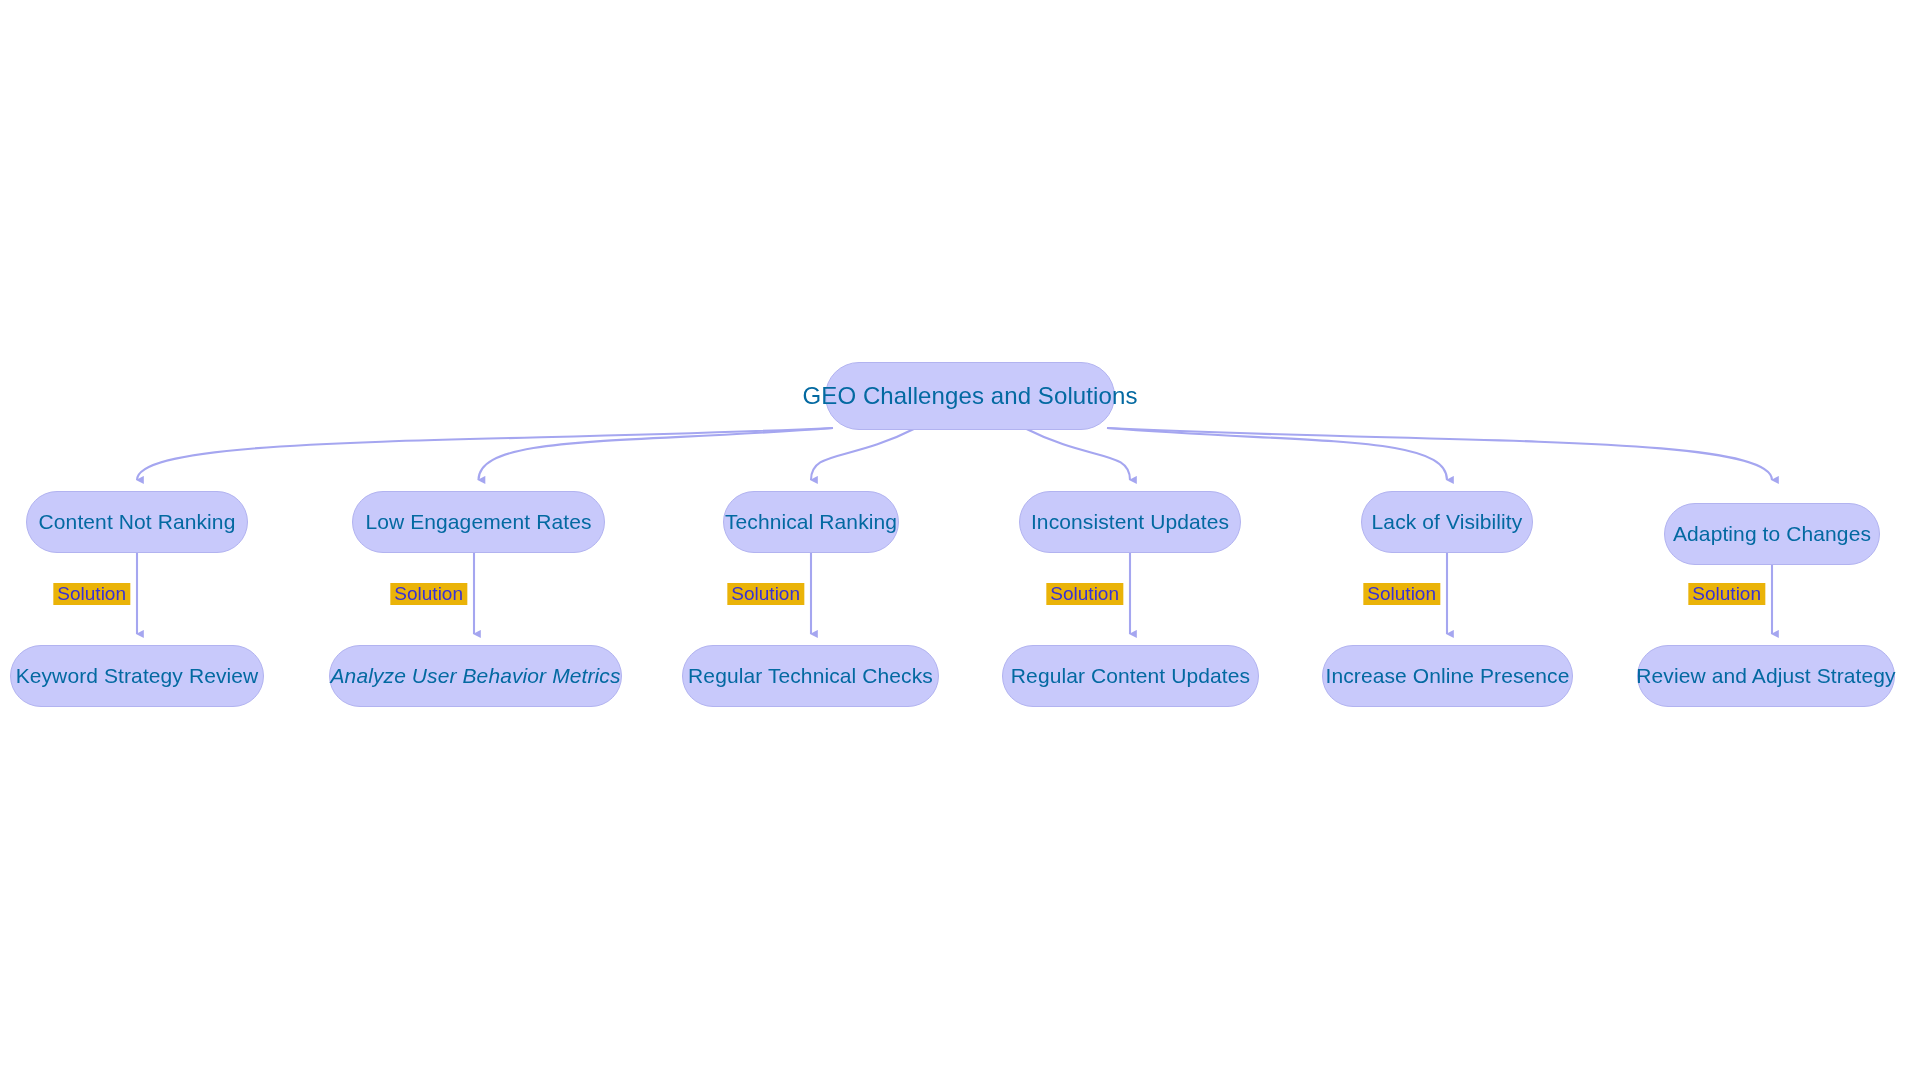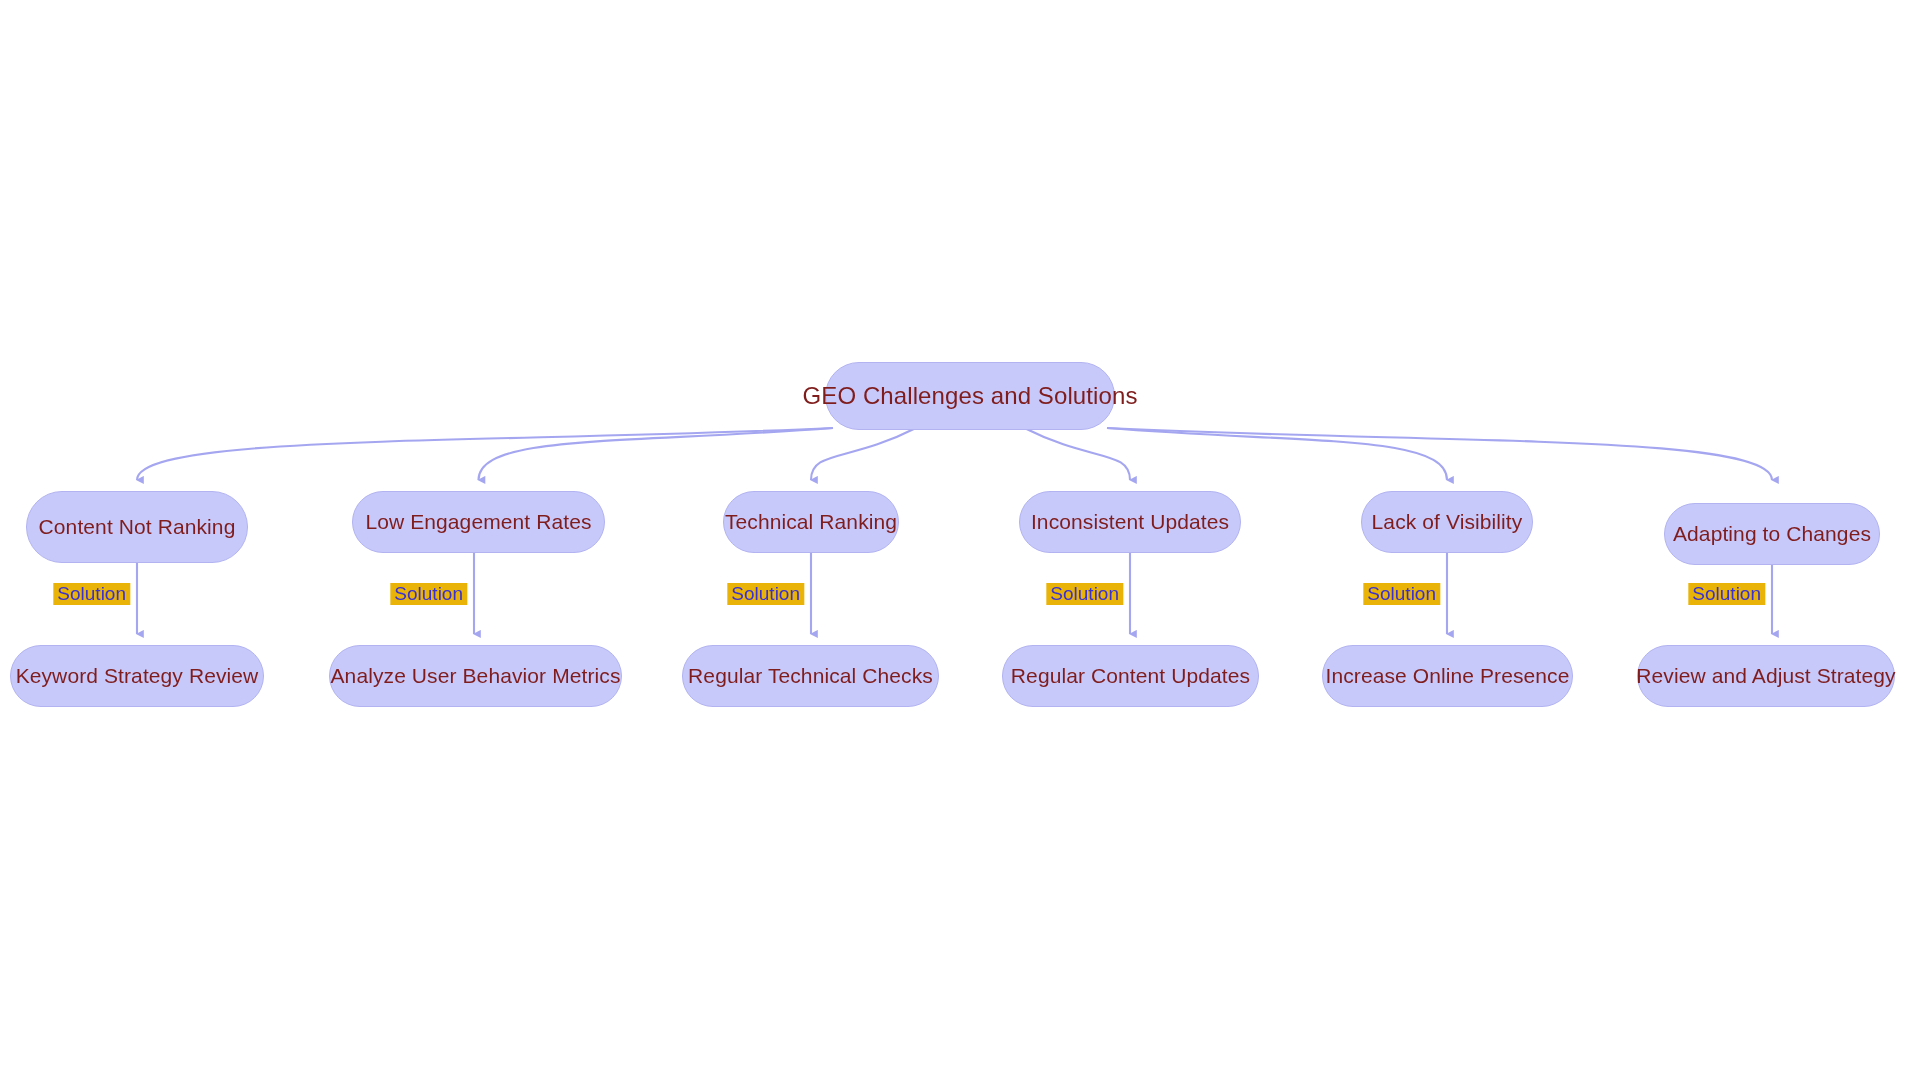--- a/index.html
+++ b/index.html
@@ -33,21 +33,21 @@
 
   .node {
     position: absolute;
     box-sizing: border-box;
     display: flex;
     align-items: center;
     justify-content: center;
     text-align: center;
     background: #c8c9fb;
     border: 1.4px solid #b2b3f0;
-    color: #7f1d1d;
+    color: #0369a1;
     border-radius: 999px;
     white-space: nowrap;
     letter-spacing: 0.1px;
   }
 
   .node-root {
     font-size: 24px;
     border-radius: 38px;
   }
 
@@ -95,31 +95,31 @@
         <path d="M 1130 553 L 1130 634" marker-end="url(#arrowhead)"></path>
         <path d="M 1447 553 L 1447 634" marker-end="url(#arrowhead)"></path>
         <path d="M 1772 553 L 1772 634" marker-end="url(#arrowhead)"></path>
       </g>
   </svg>
 
   <div id="node-layer">
       <div class="node node-root" style="left: 825px; top: 362px; width: 290px; height: 68px;">
         <span>GEO Challenges and Solutions</span>
       </div>
-      <div class="node node-challenge" style="left: 26px; top: 491px; width: 222px; height: 72px;">
+      <div class="node node-challenge" style="left: 26px; top: 491px; width: 222px; height: 62px;">
         <span>Content Not Ranking</span>
       </div>
       <div class="node node-solution" style="left: 10px; top: 645px; width: 254px; height: 62px;">
         <span>Keyword Strategy Review</span>
       </div>
       <div class="edge-label" style="left: 130px; top: 593.5px;">Solution</div>
       <div class="node node-challenge" style="left: 352px; top: 491px; width: 253px; height: 62px;">
         <span>Low Engagement Rates</span>
       </div>
-      <div class="node node-solution" style="left: 329px; top: 645px; width: 293px; height: 62px;">
+      <div class="node node-solution" style="left: 329px; top: 645px; width: 293px; height: 62px; font-style: italic;">
         <span>Analyze User Behavior Metrics</span>
       </div>
       <div class="edge-label" style="left: 467px; top: 593.5px;">Solution</div>
       <div class="node node-challenge" style="left: 723px; top: 491px; width: 176px; height: 62px;">
         <span>Technical Ranking</span>
       </div>
       <div class="node node-solution" style="left: 682px; top: 645px; width: 257px; height: 62px; text-align: center;">
         <span>Regular Technical Checks</span>
       </div>
       <div class="edge-label" style="left: 804px; top: 593.5px;">Solution</div>

